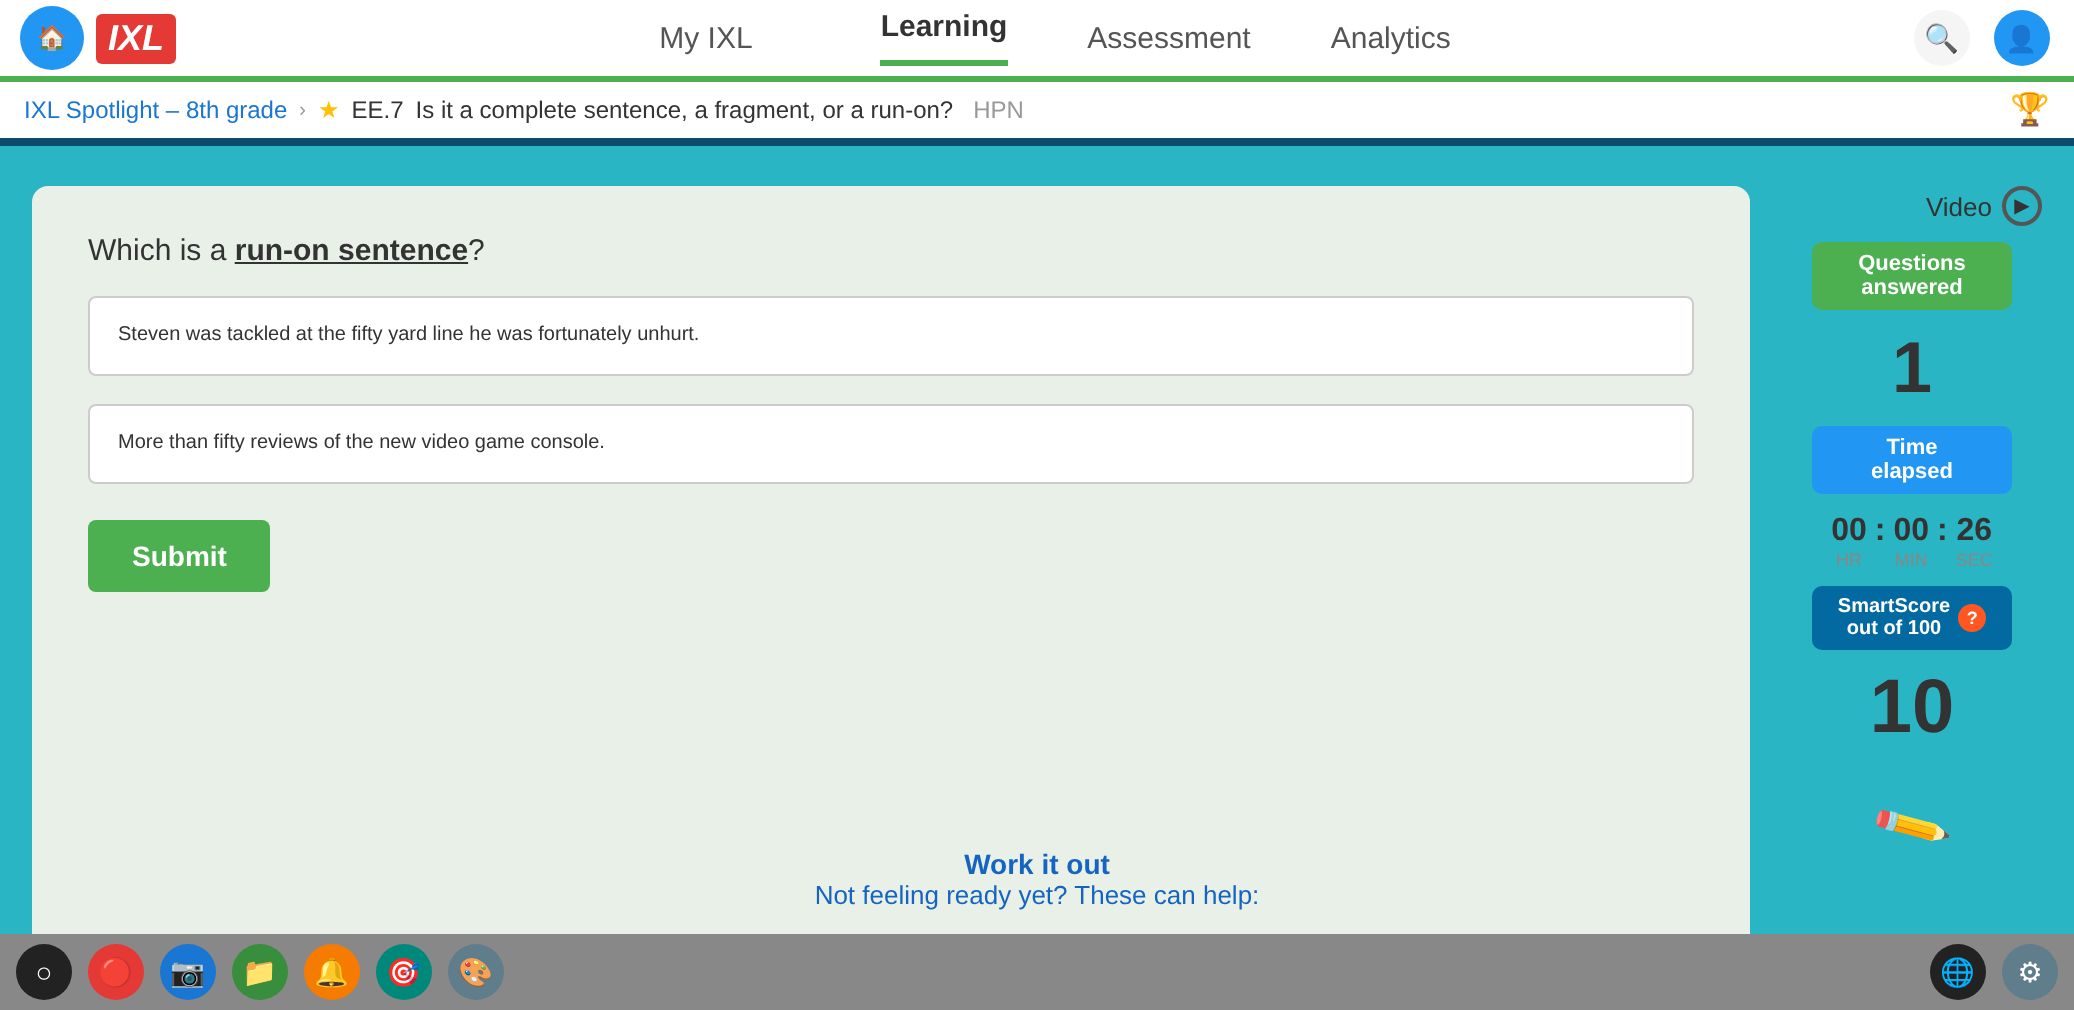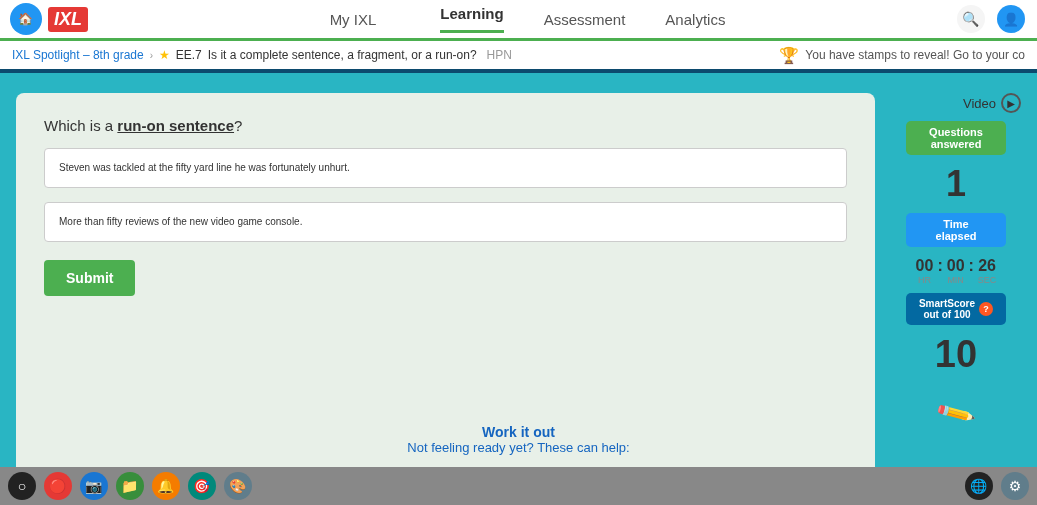--- a/index.html
+++ b/index.html
@@ -360,21 +360,20 @@
 
 <div class="breadcrumb-bar">
   <span class="breadcrumb-link">IXL Spotlight – 8th grade</span>
   <span class="breadcrumb-sep">›</span>
   <span class="breadcrumb-star">★</span>
   <span class="breadcrumb-current">EE.7</span>
   <span class="breadcrumb-current">Is it a complete sentence, a fragment, or a run-on?</span>
   <span class="breadcrumb-code">HPN</span>
   <div class="stamp-notice">
     <span class="stamp-icon">🏆</span>
-    <span>You have stamps to reveal! Go to your co</span>
   </div>
 </div>
 
 <div style="position:relative; background:#29b5c3; height: calc(505px - 41px - 32px);">
   <div class="main-content">
 
     <div class="question-card">
       <div class="question-prompt">
         Which is a <strong>run-on sentence</strong>?
       </div>

